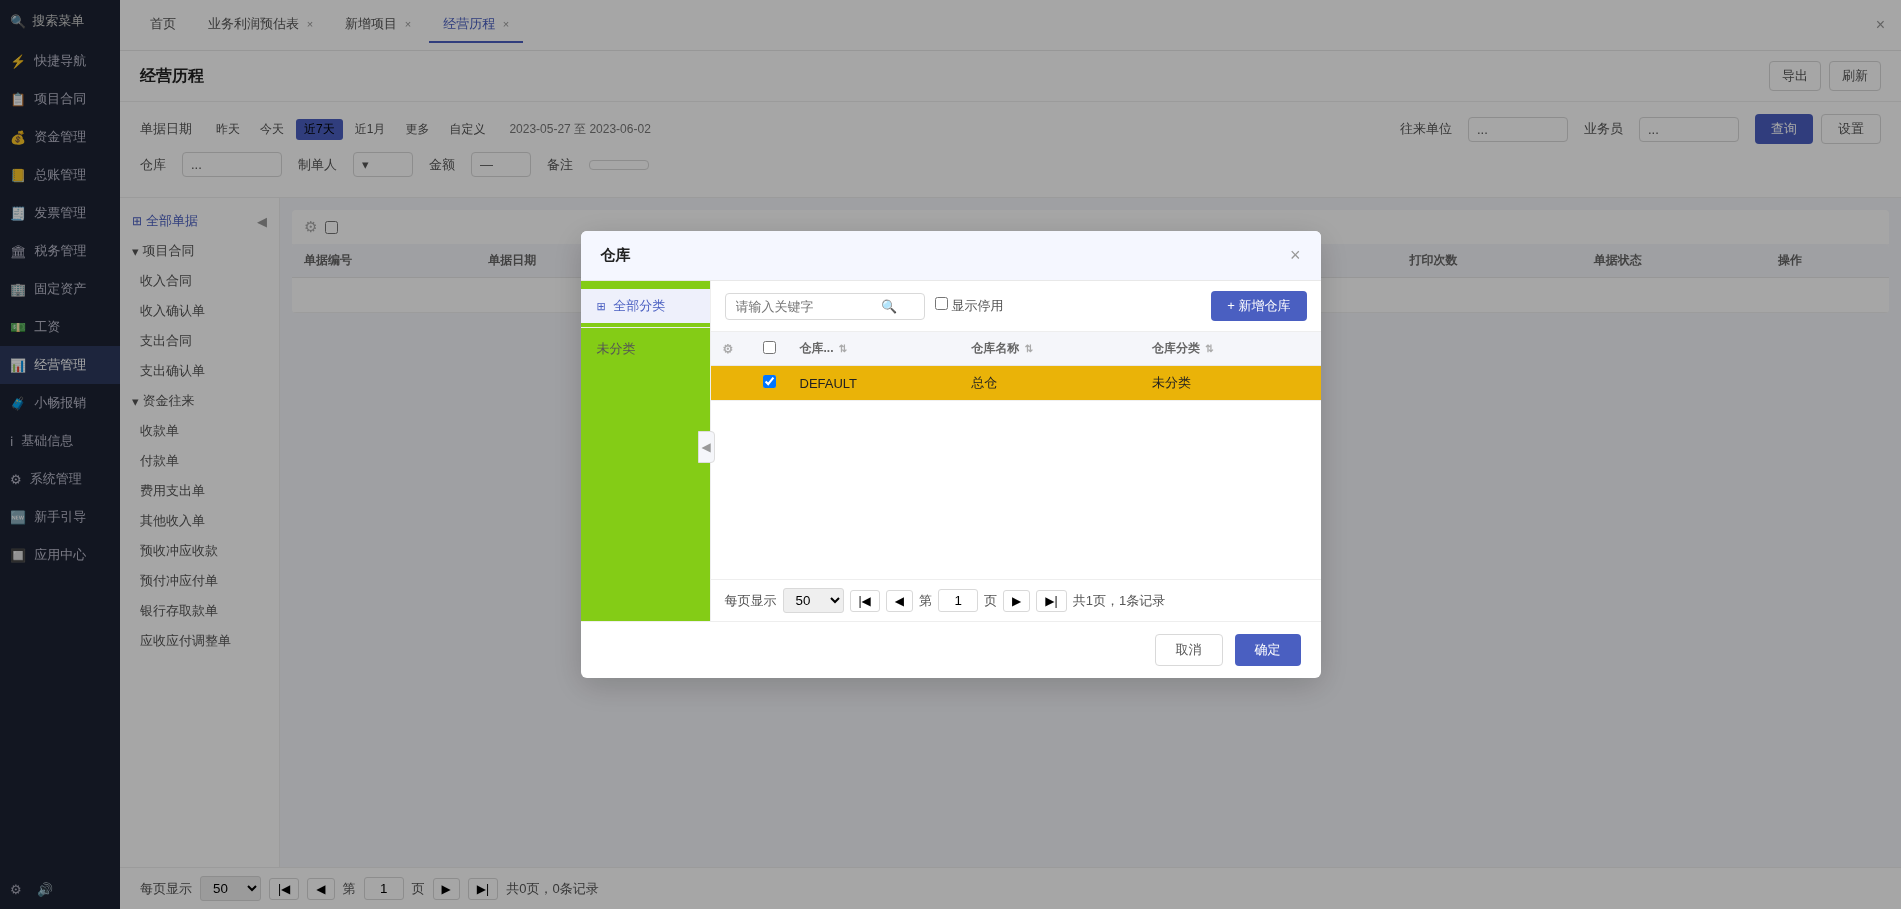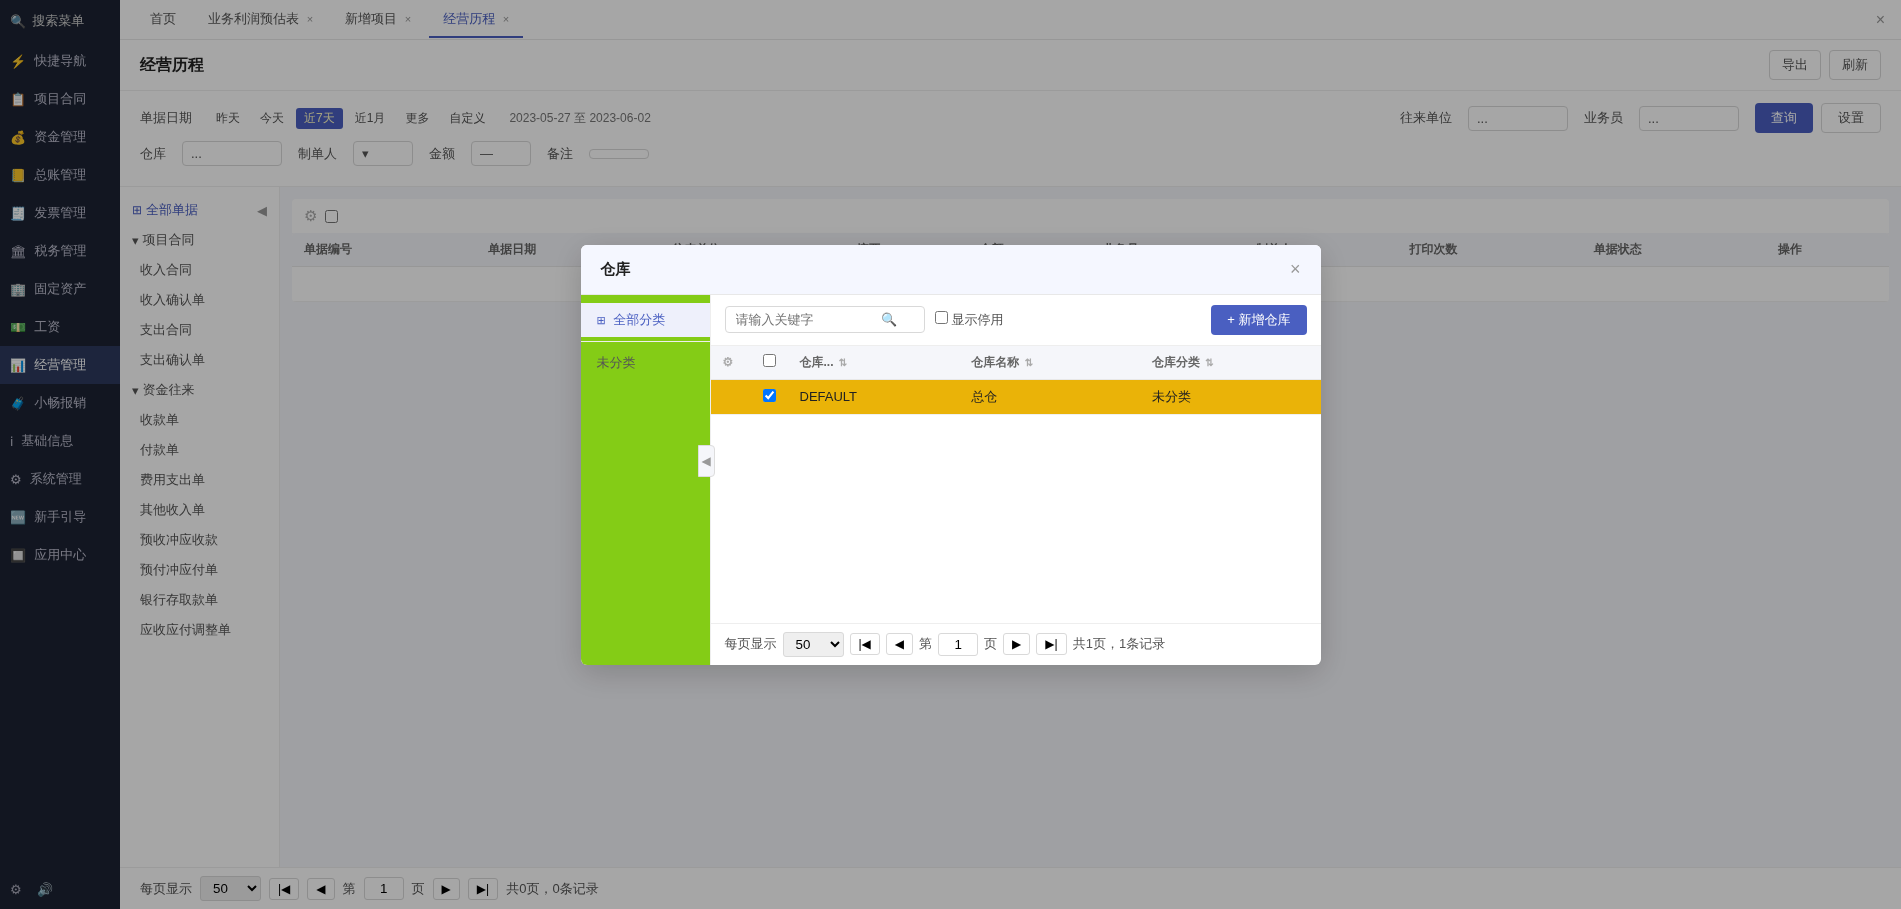--- a/index.html
+++ b/index.html
@@ -20,21 +20,21 @@
       margin-top: auto; padding: 12px 10px; display: flex; gap: 16px; align-items: center; color: #aab;
     }
 
     
     .main {
       margin-left: 120px; height: 100%; display: flex; flex-direction: column;
     }
 
     
     .tabs-bar {
-      background: #fff; border-bottom: 1px solid #e8e8e8; display: flex; align-items: center; padding: 0 16px; height: 40px; gap: 4px;
+      background: #fff; border-bottom: 1px solid #e8e8e8; display: flex; align-items: center; padding: 0 16px; height: 51px; gap: 4px;
     }
     .tab {
       padding: 8px 14px; font-size: 13px; color: #555; cursor: pointer; border-bottom: 2px solid transparent; white-space: nowrap;
     }
     .tab.active { color: #4a5fc1; border-bottom: 2px solid #4a5fc1; font-weight: 500; }
     .tab-close-icon { color: #999; cursor: pointer; font-size: 11px; margin-left: 4px; }
     .tabs-bar-right { margin-left: auto; color: #999; font-size: 16px; cursor: pointer; }
 
     
     .page-header {
@@ -47,21 +47,21 @@
     }
 
     
     .filter-area {
       background: #fff; padding: 12px 20px; border-bottom: 1px solid #eee;
     }
     .filter-row { display: flex; align-items: center; gap: 16px; margin-bottom: 8px; flex-wrap: wrap; }
     .filter-label { color: #555; font-size: 13px; white-space: nowrap; }
     .date-chips { display: flex; gap: 4px; align-items: center; }
     .date-chip { padding: 2px 8px; border-radius: 3px; cursor: pointer; font-size: 12px; color: #555; }
-    .date-chip.active { background: #4a5fc1; color: #fef9c3; }
+    .date-chip.active { background: #4a5fc1; color: #000000; }
     .date-range { font-size: 12px; color: #777; }
     .filter-select { border: 1px solid #d9d9d9; border-radius: 4px; padding: 4px 8px; font-size: 13px; color: #555; min-width: 100px; cursor: pointer; display: flex; align-items: center; gap: 4px; }
     .btn-query { background: #4a5fc1; color: #fff; border: none; padding: 5px 16px; border-radius: 4px; cursor: pointer; font-size: 13px; }
     .btn-set { border: 1px solid #d9d9d9; background: #fff; padding: 5px 16px; border-radius: 4px; cursor: pointer; font-size: 13px; color: #555; }
 
     
     .content-area {
       display: flex; flex: 1; background: #f5f6fa; overflow: hidden;
     }
     .left-panel {
@@ -478,14 +478,18 @@
           <span>第</span>
           <input class="page-input" type="text" value="1" style="">
           <span>页</span>
           <button class="pagination-btn">▶</button>
           <button class="pagination-btn">▶|</button>
           <span>共1页，1条记录</span>
         </div>
       </div>
     </div>
 
+    <div class="modal-footer">
+      <button class="btn-cancel">取消</button>
+      <button class="btn-confirm">确定</button>
+    </div>
   </div>
 </div>
 
 </body></html>

